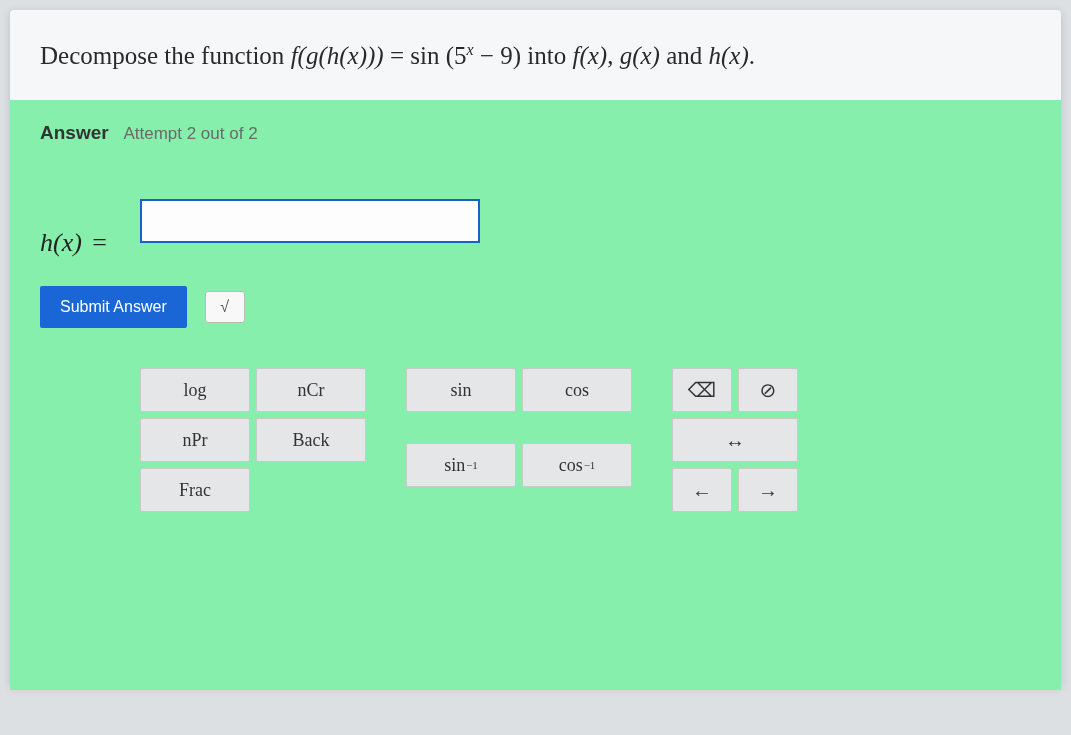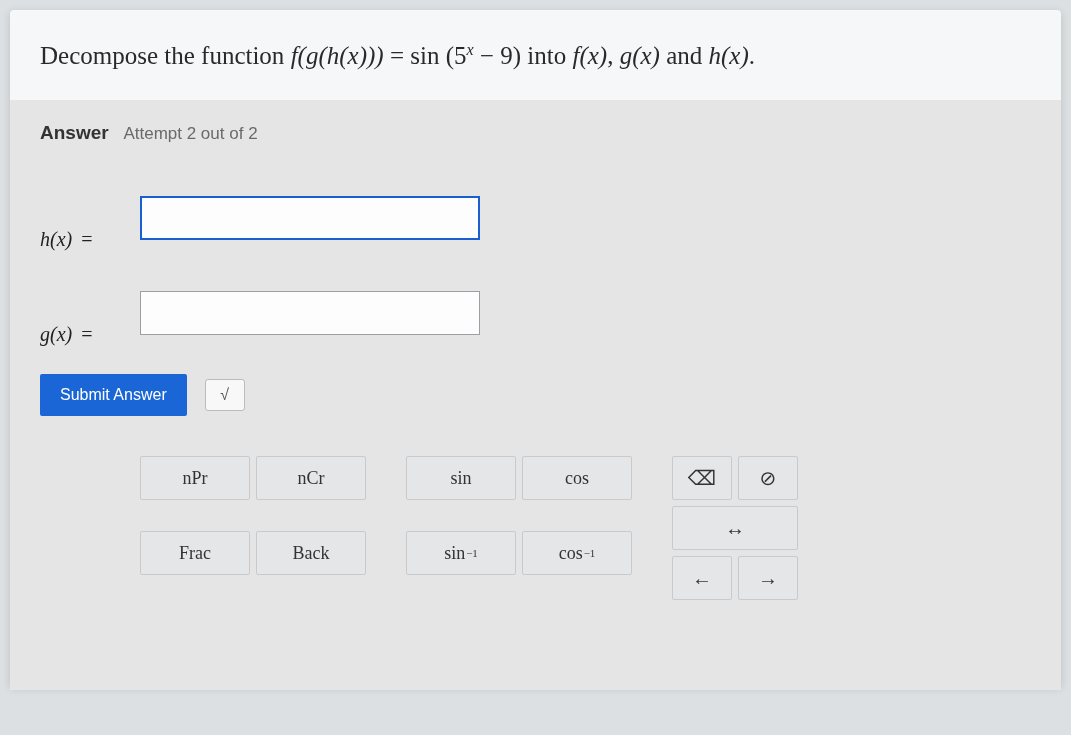--- a/index.html
+++ b/index.html
@@ -20,40 +20,40 @@
     box-shadow: 0 2px 8px rgba(0,0,0,0.15);
   }
   .question {
     font-size: 25px;
     color: #2a2a2a;
     line-height: 1.6;
     padding: 6px 0 24px 0;
   }
   .math-i { font-style: italic; font-family: 'Times New Roman', serif; }
   .answer-section {
-    background: #e5e5e5;
+    background: #86efac;
     margin: 0 -30px;
     padding: 22px 30px 30px 30px;
     height: 590px;
     position:relative;
   }
   .answer-header {
     font-size: 19px;
     color: #333;
     margin-bottom: 40px;
   }
   .answer-header .bold { font-weight: bold; font-family: Arial, sans-serif; }
   .answer-header .attempt { color: #6a6a6a; font-family: Arial, sans-serif; font-size: 17px; margin-left: 10px; }
   .input-row {
     display: flex;
     align-items: center;
     margin-bottom: 28px;
   }
   .input-label {
-    font-size: 20px;
+    font-size: 26px;
     font-style: italic;
     font-family: 'Times New Roman', serif;
     color: #222;
     width: 100px;
     text-align: left;
     margin-top: 44px;
   }
   .eq { font-style: normal; margin: 0 4px;}
   .text-input {
     width: 340px;
@@ -147,37 +147,34 @@
     <div class="answer-header">
       <span class="bold">Answer</span>
       <span class="attempt">Attempt 2 out of 2</span>
     </div>
 
     <div class="input-row">
       <span class="input-label"><span class="math-i">h(x)</span> <span class="eq">=</span></span>
       <input type="text" class="text-input active" value="" style="">
     </div>
 
-    <div class="input-row">
-      <span class="input-label"><span class="math-i">g(x)</span> <span class="eq">=</span></span>
-      <input type="text" class="text-input" value="" style="">
-    </div>
 
 
     <div class="submit-row">
       <button class="submit-btn">Submit Answer</button>
       <button class="sqrt-btn">√</button>
     </div>
 
     <div class="keypad">
       <div class="key-group">
+        <button class="key">log</button>
+        <button class="key">nCr</button>
         <button class="key">nPr</button>
-        <button class="key">nCr</button>
+        <button class="key">Back</button>
         <button class="key">Frac</button>
-        <button class="key">Back</button>
       </div>
 
       <div class="key-group">
         <button class="key">sin</button>
         <button class="key">cos</button>
         <button class="key">sin<sup>−1</sup></button>
         <button class="key">cos<sup>−1</sup></button>
       </div>
 
       <div class="key-group narrow">

